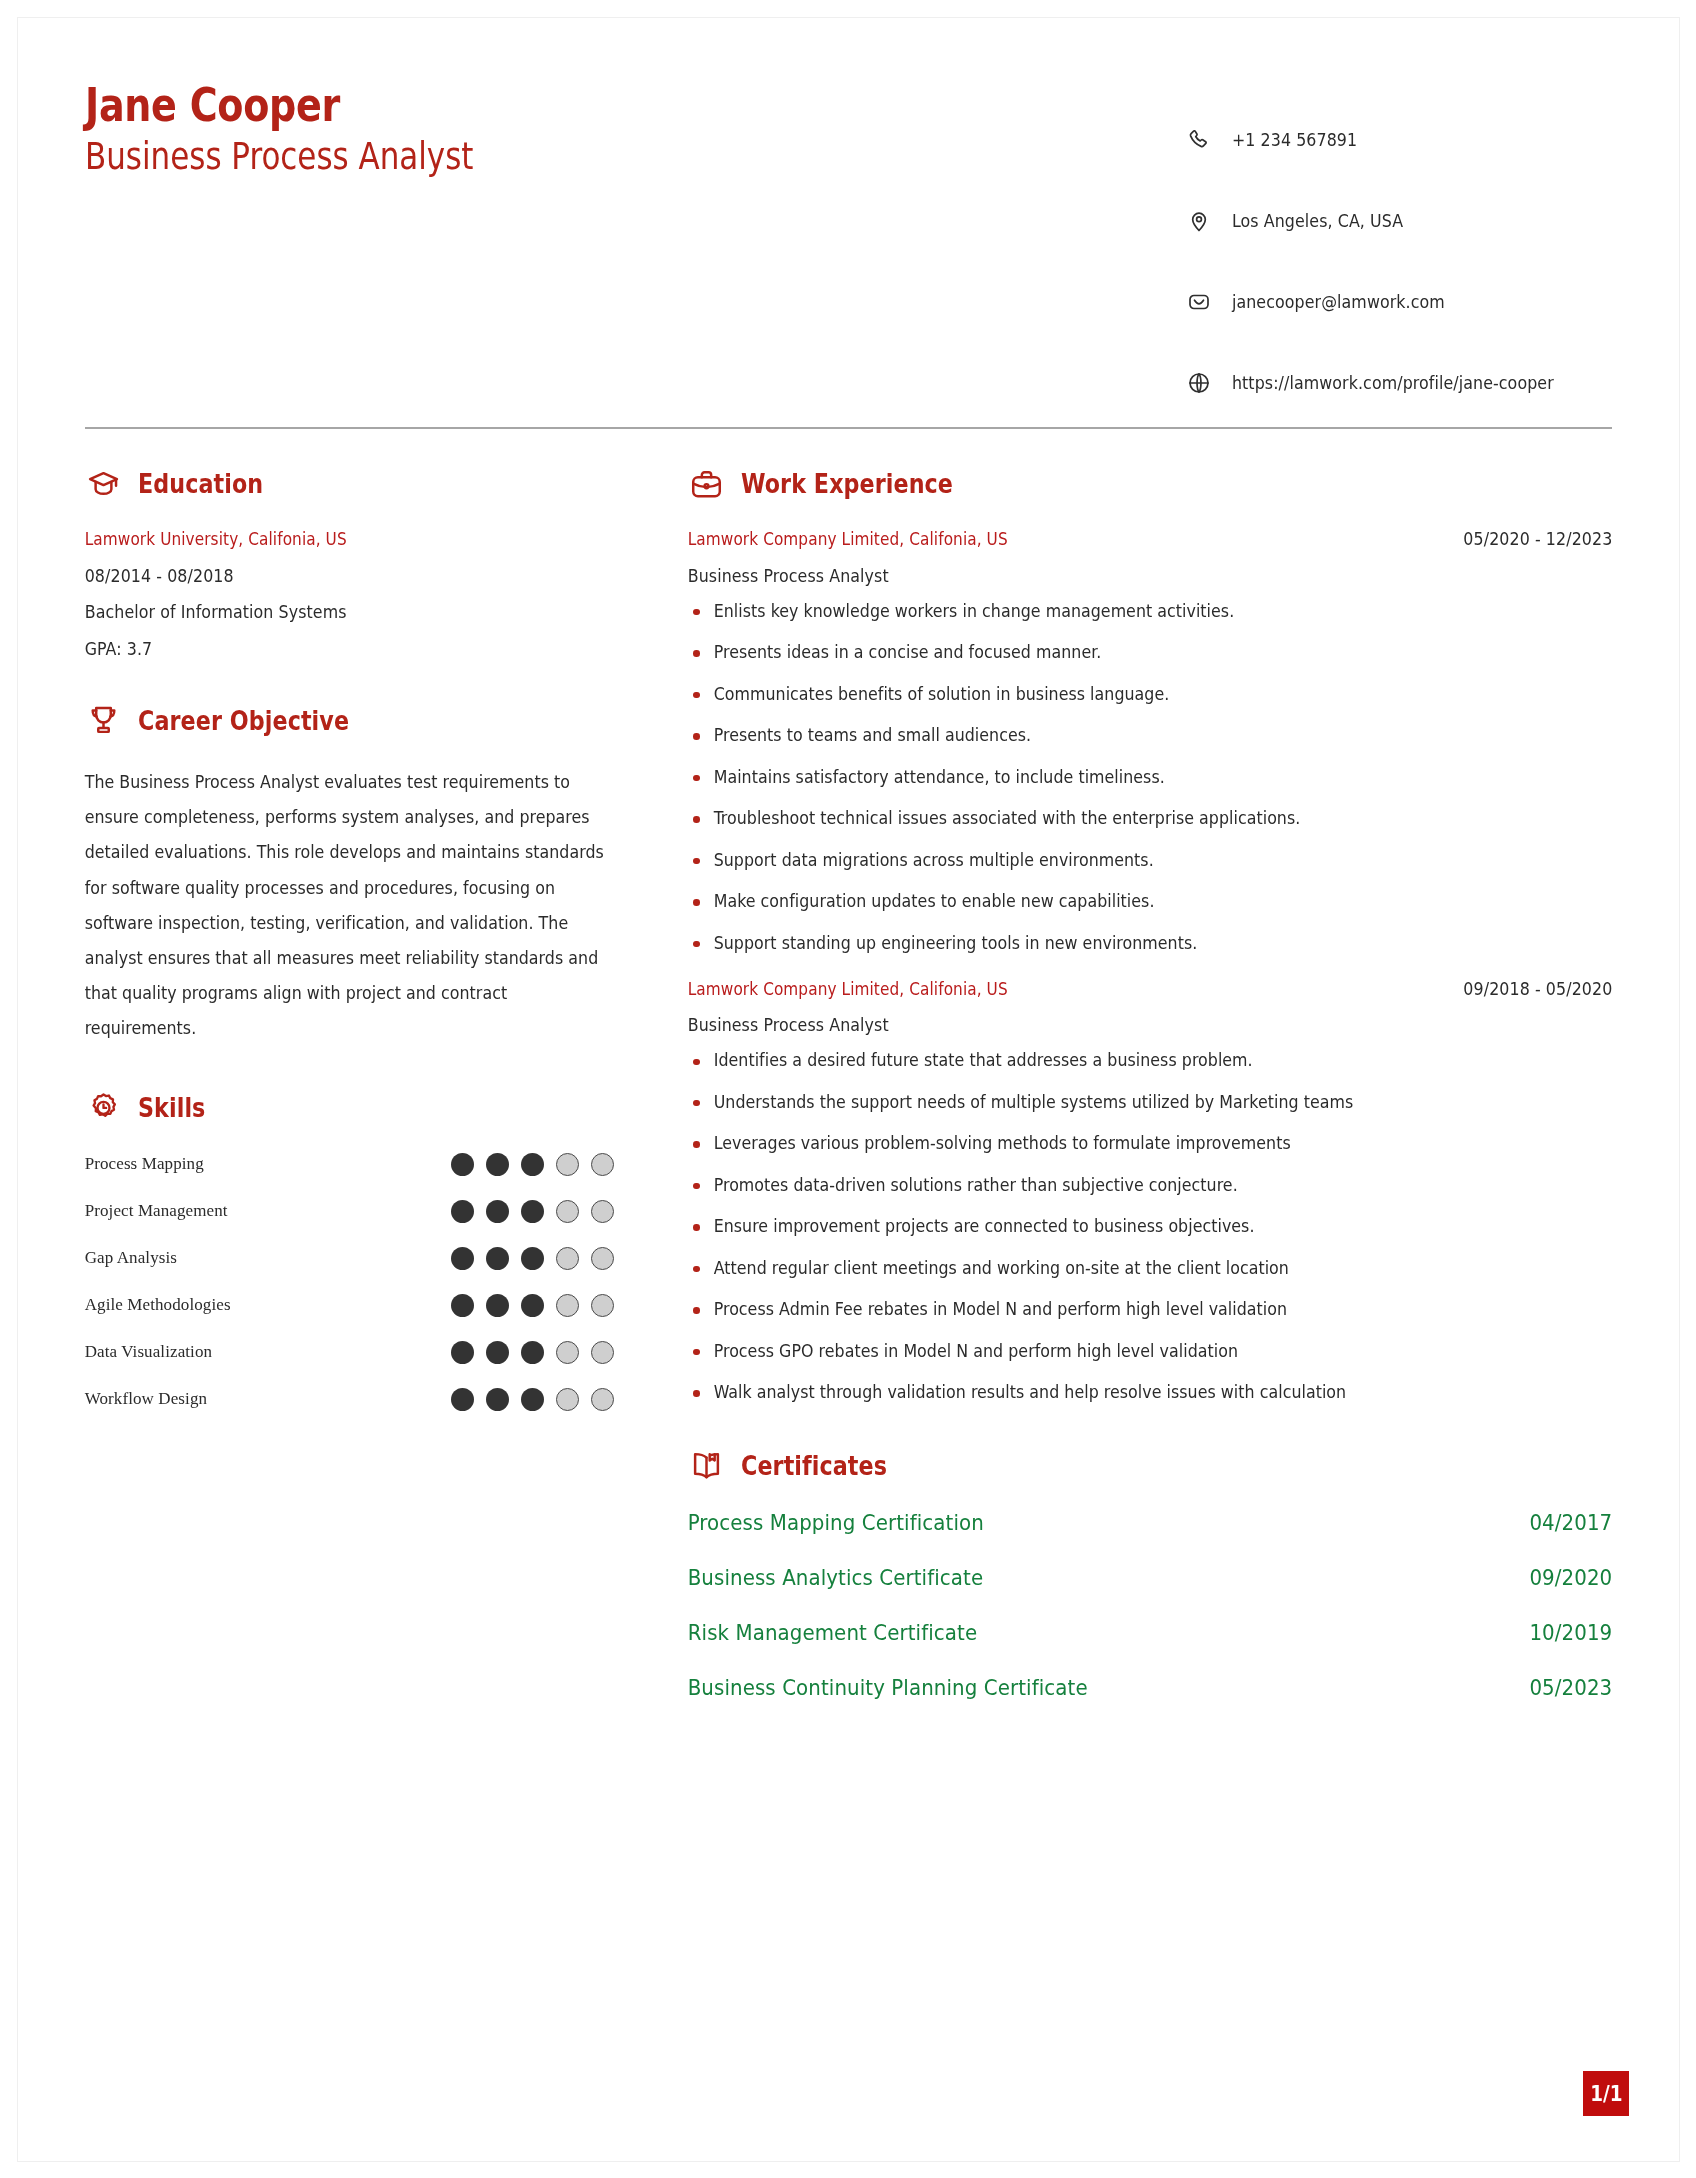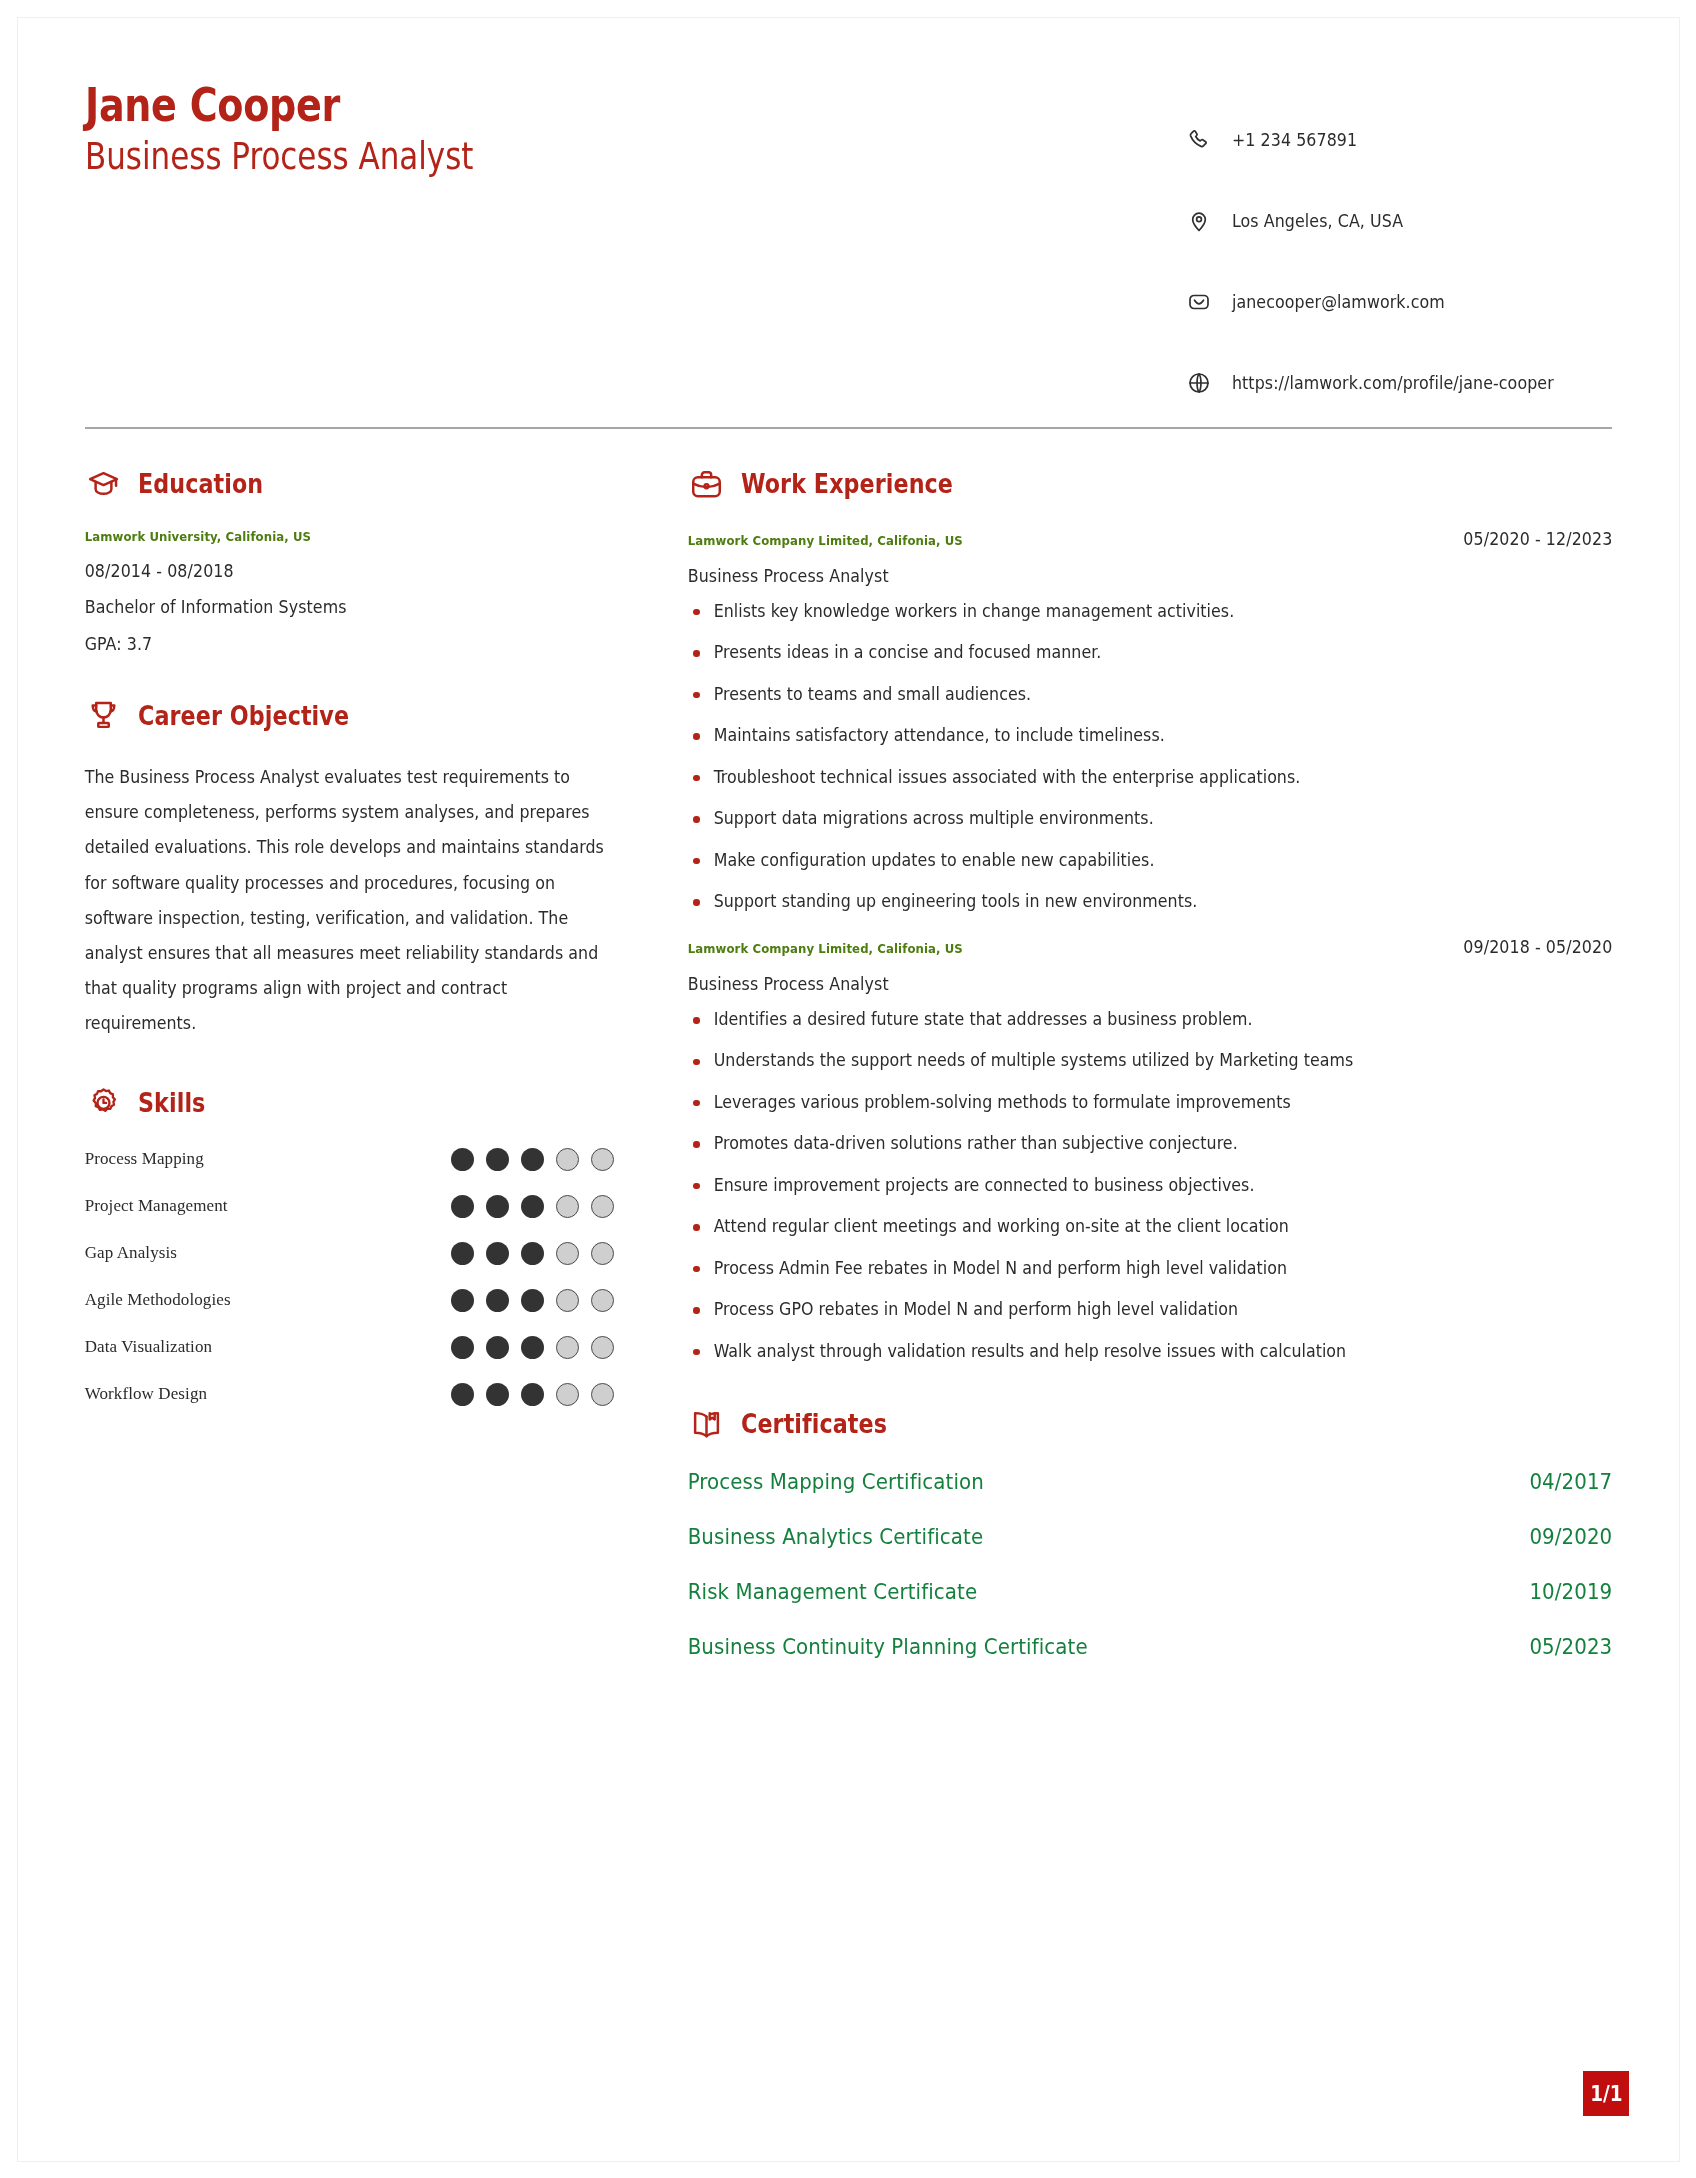--- a/index.html
+++ b/index.html
@@ -136,23 +136,23 @@
     letter-spacing: 0.1px;
     transform: scaleX(0.95);
     transform-origin: left center;
   }
 
   .section { margin-bottom: 43px; }
 
   
   .entry-title {
     font-family: "DejaVu Sans Condensed", "Liberation Sans Narrow", "Liberation Sans", sans-serif;
-    font-size: 13px;
-    font-weight: bold;
-    color: #4d7c0f;
+    font-size: 17px;
+    font-weight: normal;
+    color: #b91c1c;
     letter-spacing: 0.1px;
   }
 
   .entry-line {
     font-family: "DejaVu Sans Condensed", "Liberation Sans Narrow", "Liberation Sans", sans-serif;
     font-size: 17.6px;
     color: #2b2b2b;
     margin-top: 16.7px;
     letter-spacing: 0.1px;
   }
@@ -464,20 +464,21 @@
           <div id="jobs-list">
               <div class="job">
                 <div class="job-head">
                   <span class="entry-title">Lamwork Company Limited, Califonia, US</span>
                   <span class="job-date">05/2020 - 12/2023</span>
                 </div>
                 <div class="job-role">Business Process Analyst</div>
                 <ul class="bullets">
                   <li class="bullet">Enlists key knowledge workers in change management activities.</li>
                   <li class="bullet">Presents ideas in a concise and focused manner.</li>
+                  <li class="bullet">Communicates benefits of solution in business language.</li>
                   <li class="bullet">Presents to teams and small audiences.</li>
                   <li class="bullet">Maintains satisfactory attendance, to include timeliness.</li>
                   <li class="bullet">Troubleshoot technical issues associated with the enterprise applications.</li>
                   <li class="bullet">Support data migrations across multiple environments.</li>
                   <li class="bullet">Make configuration updates to enable new capabilities.</li>
                   <li class="bullet">Support standing up engineering tools in new environments.</li>
                 </ul>
               </div>
               <div class="job">
                 <div class="job-head">

